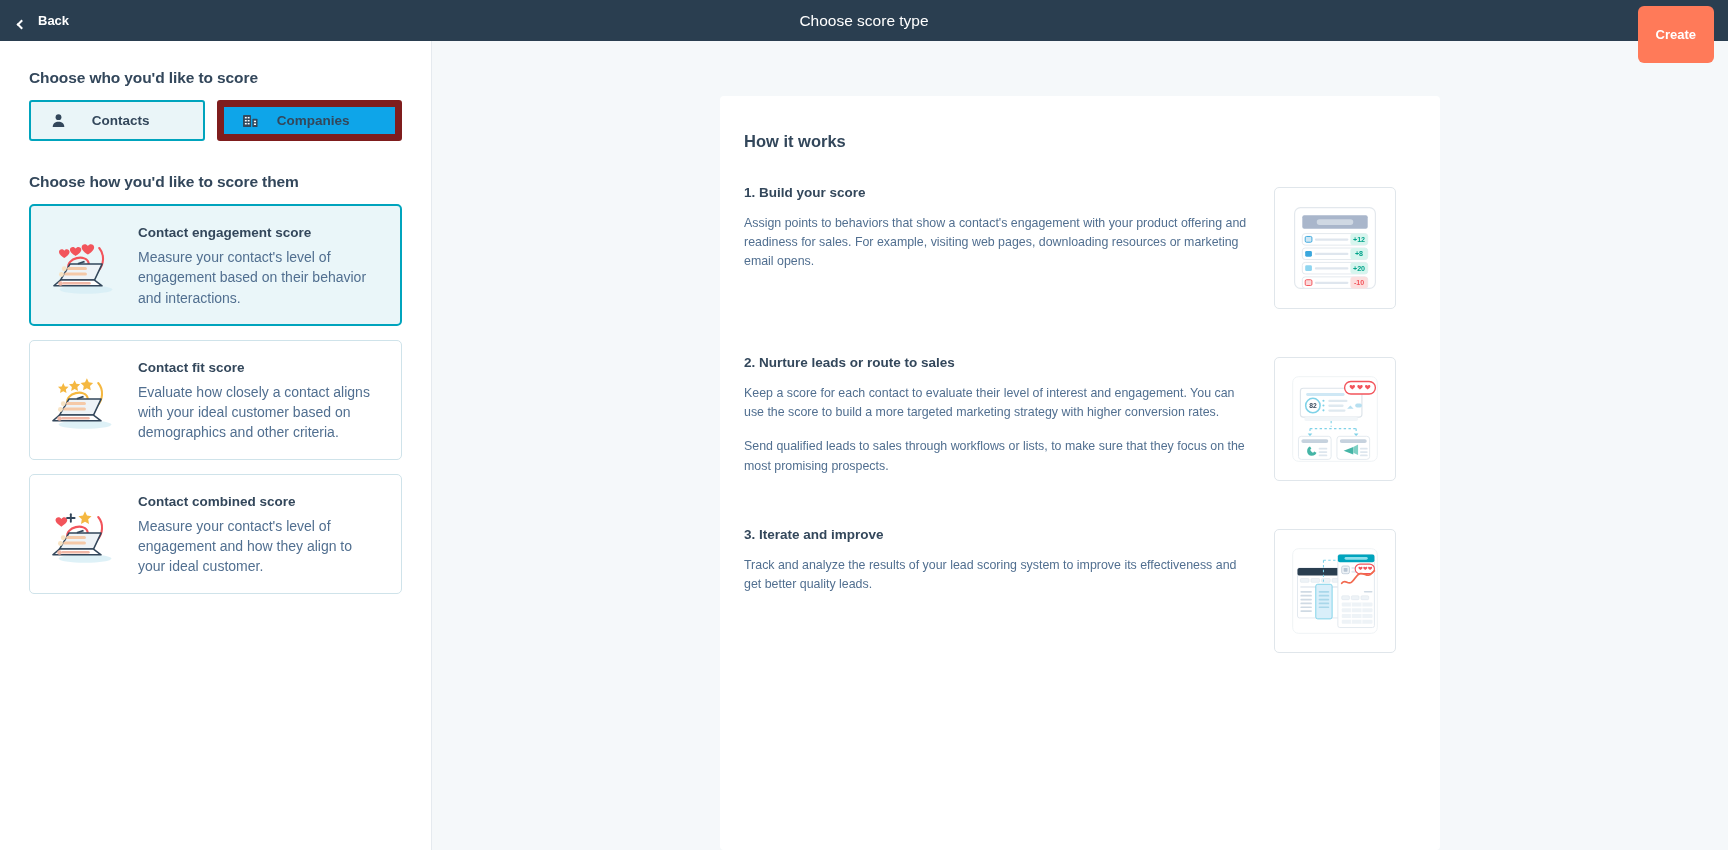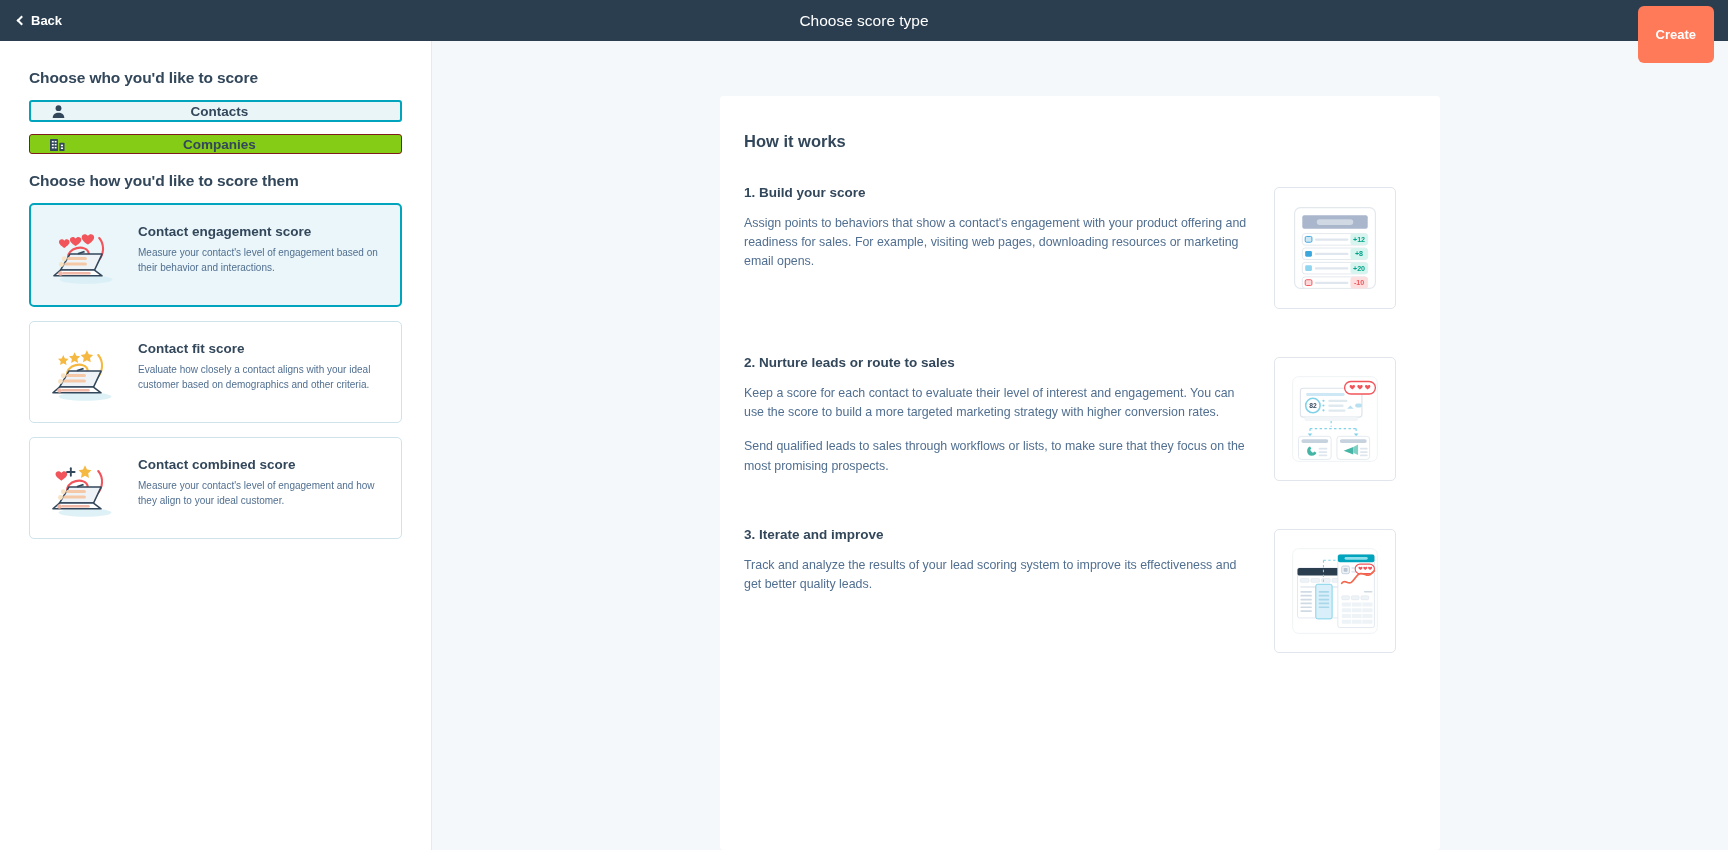--- a/index.html
+++ b/index.html
@@ -15,22 +15,22 @@
   .topbar {
     position: relative;
     height: 41px;
     background: #2a3e50;
     display: flex;
     align-items: center;
     padding: 0 12px;
   }
   .back-btn {
     display: flex;
-    align-items: center;
-    gap: 5px;
+    align-items: flex-end;
+    gap: 12px;
     color: #ffffff;
     font-size: 13px;
     font-weight: bold;
     cursor: pointer;
     padding: 4px 6px;
   }
   .chev {
     display: inline-block;
     width: 7px; height: 7px;
     border-left: 2px solid #ffffff;
@@ -83,29 +83,29 @@
   }
 
   
   .section-title {
     font-size: 15.5px;
     font-weight: bold;
     color: #33475b;
     margin: 0 0 13px 0;
     letter-spacing: -0.1px;
   }
-  .section-title.second { margin-top: 18px; }
-
-  .type-row { display: flex; gap: 12px; flex-direction: column; }
+  .section-title.second { margin-top: 32px; }
+
+  .type-row { display: flex; gap: 12px; }
   .type-btn {
     flex: 1;
     height: 41px;
-    border: 1px solid #7f1d1d;
+    border: 7px solid #7f1d1d;
     border-radius: 3px;
-    background: #84cc16;
+    background: #0ea5e9;
     display: flex;
     align-items: center;
     padding: 0 18px;
     cursor: pointer;
     position: relative;
   }
   .type-btn.selected {
     border: 2px solid #00a4bd;
     background: #eaf5f8;
   }
@@ -148,21 +148,21 @@
     justify-content: center;
   }
   .score-card .card-text { flex: 1; padding-top: 3px; }
   .card-title {
     font-size: 13.5px;
     font-weight: bold;
     color: #33475b;
     margin: 0 0 7px 0;
   }
   .card-desc {
-    font-size: 10px;
+    font-size: 14px;
     color: #516f90;
     line-height: 1.45;
     margin: 0;
   }
 
   
   .how-card {
     width: 720px;
     background: #ffffff;
     border-radius: 4px;

